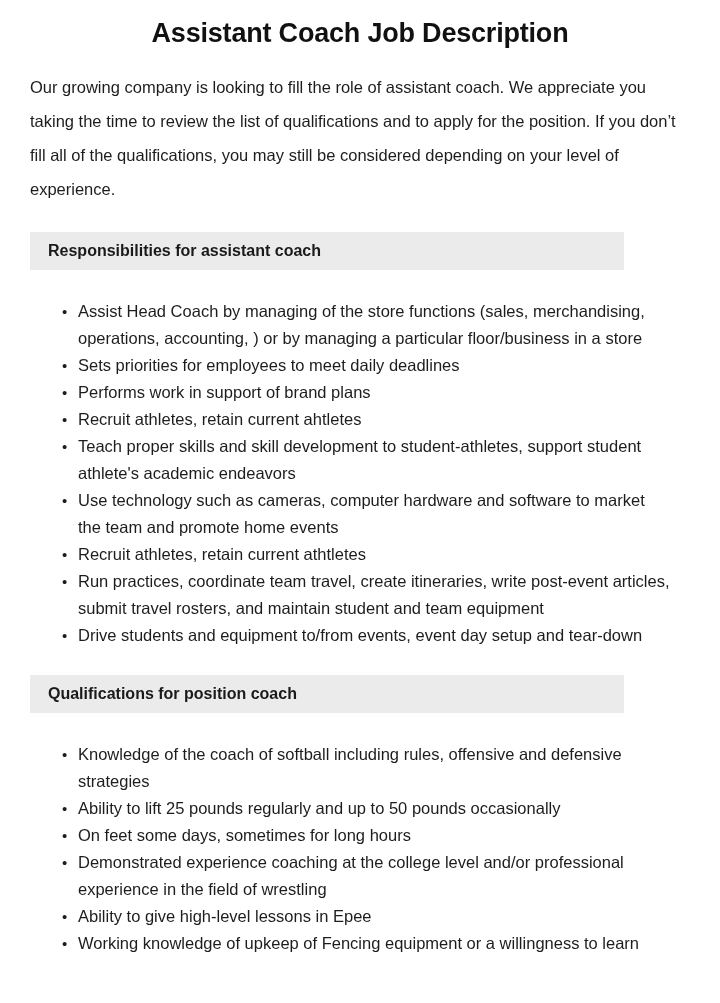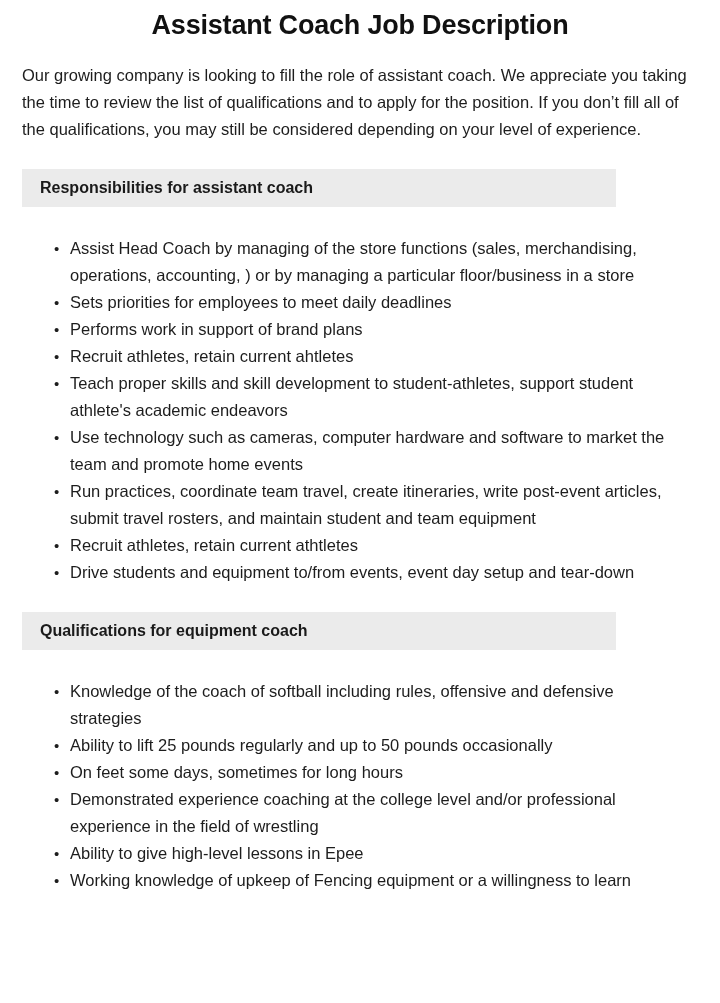--- a/index.html
+++ b/index.html
@@ -14,39 +14,39 @@
     font-family: "Liberation Sans", sans-serif;
     color: #1a1a1a;
     -webkit-font-smoothing: antialiased;
   }
 
   .page {
     width: 720px;
     height: 1003px;
     position: relative;
     box-sizing: border-box;
-    padding: 0;
+    padding: 8px;
   }
 
   .doc-title {
     font-size: 27px;
     font-weight: bold;
     text-align: center;
     color: #111111;
     letter-spacing: -0.2px;
     margin: 0;
     padding-top: 8px;
     line-height: 34px;
   }
 
   .intro {
     margin: 0;
     padding: 20px 22px 0 22px;
     font-size: 16.5px;
-    line-height: 27px;
+    line-height: 34px;
     color: #1d1d1d;
     max-width: 680px;
   }
 
   .section-header {
     background: #ebebeb;
     margin: 26px 22px 0 22px;
     padding: 9px 0 9px 18px;
     font-size: 16px;
     font-weight: bold;
@@ -96,28 +96,28 @@
 
   <div class="section-block">
     <div class="section-header">Responsibilities for assistant coach</div>
     <ul class="bullets">
       <li>Assist Head Coach by managing of the store functions (sales, merchandising, operations, accounting, ) or by managing a particular floor/business in a store</li>
       <li>Sets priorities for employees to meet daily deadlines</li>
       <li>Performs work in support of brand plans</li>
       <li>Recruit athletes, retain current ahtletes</li>
       <li>Teach proper skills and skill development to student-athletes, support student athlete's academic endeavors</li>
       <li>Use technology such as cameras, computer hardware and software to market the team and promote home events</li>
+      <li>Recruit athletes, retain current athtletes</li>
       <li>Run practices, coordinate team travel, create itineraries, write post-event articles, submit travel rosters, and maintain student and team equipment</li>
-      <li>Recruit athletes, retain current athtletes</li>
       <li>Drive students and equipment to/from events, event day setup and tear-down</li>
     </ul>
   </div>
 
   <div class="section-block">
-    <div class="section-header">Qualifications for equipment coach</div>
+    <div class="section-header">Qualifications for position coach</div>
     <ul class="bullets">
       <li>Knowledge of the coach of softball including rules, offensive and defensive strategies</li>
       <li>Ability to lift 25 pounds regularly and up to 50 pounds occasionally</li>
       <li>On feet some days, sometimes for long hours</li>
       <li>Demonstrated experience coaching at the college level and/or professional experience in the field of wrestling</li>
       <li>Ability to give high-level lessons in Epee</li>
       <li>Working knowledge of upkeep of Fencing equipment or a willingness to learn</li>
     </ul>
   </div>
 

